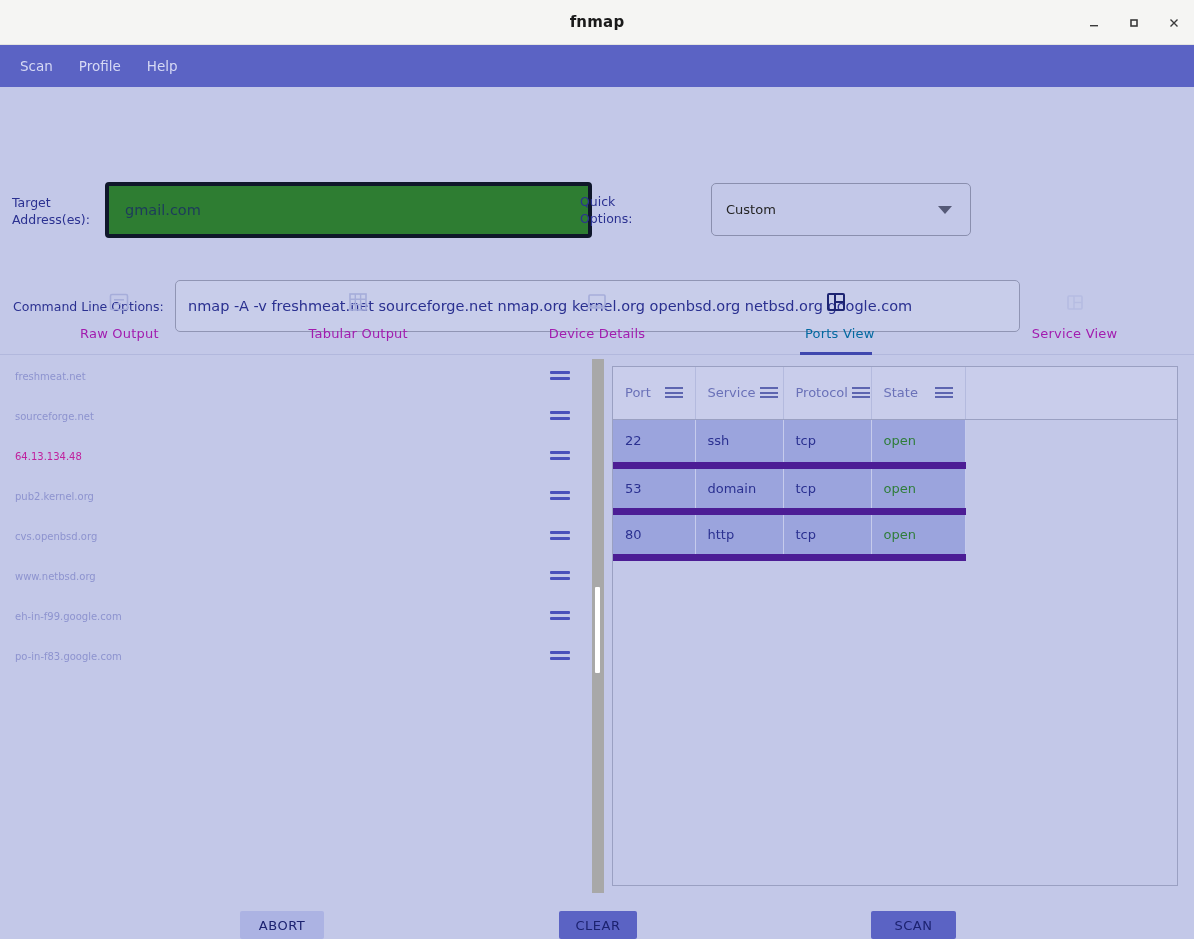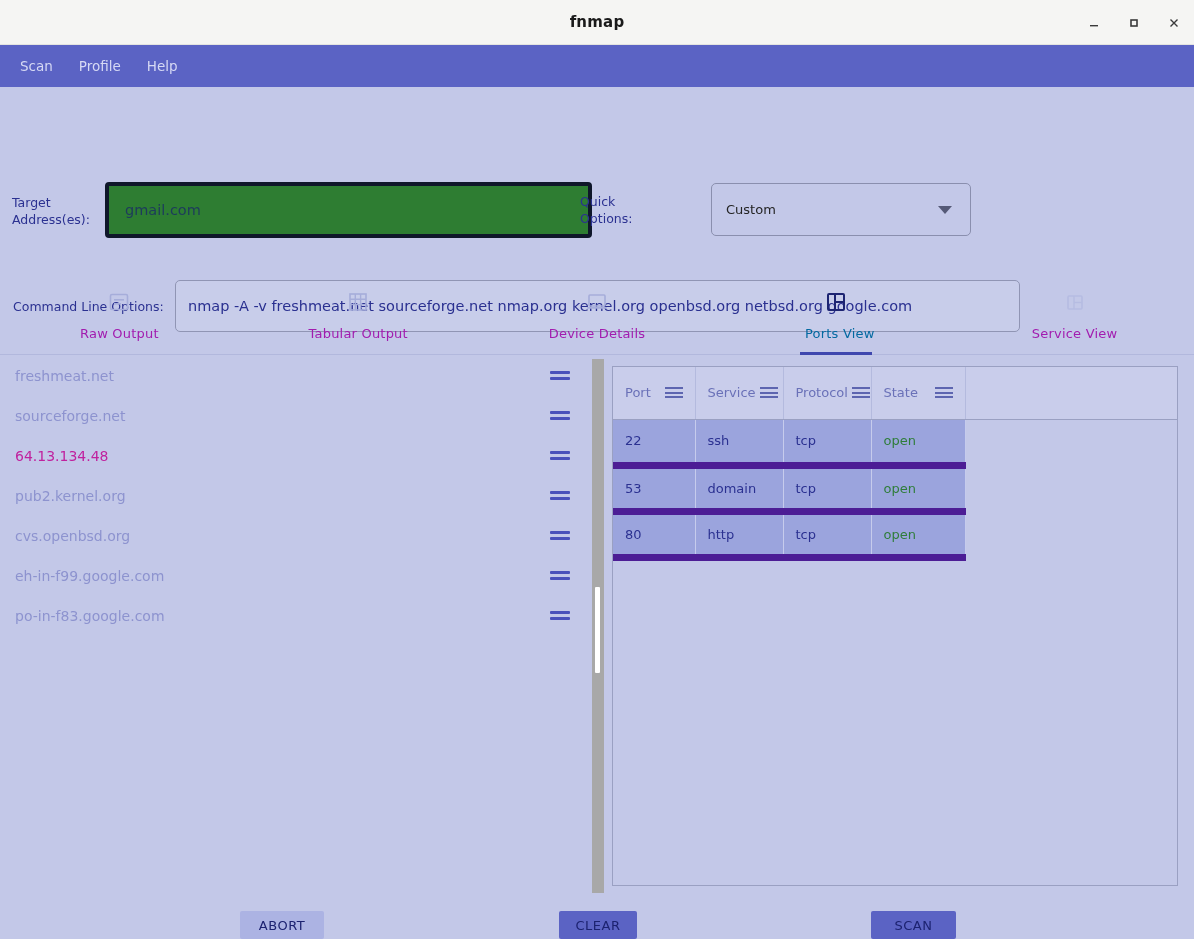--- a/index.html
+++ b/index.html
@@ -100,21 +100,21 @@
 
   
   .hosts-panel {
     position: absolute; left: 0; top: 356px; width: 592px; height: 537px;
     background: #c3c8e8; overflow: hidden;
   }
   .host-row {
     position: relative; height: 40px; display: flex; align-items: center;
     padding: 0 0 0 15px; cursor: pointer;
   }
-  .host-name { font-size: 14px; color: #8d93cf; }
+  .host-name { font-size: 10px; color: #8d93cf; }
   .host-name.highlight { color: #c0219e; }
   .host-handle {
     position: absolute; right: 22px; top: 50%; transform: translateY(-50%);
     width: 20px; height: 10px;
   }
   .host-handle span {
     display: block; height: 3px; background: #4951bb; border-radius: 1px;
   }
   .host-handle span + span { margin-top: 3px; }
 
@@ -292,20 +292,27 @@
   </div>
   <div class="host-row">
     <span class="host-name">pub2.kernel.org</span>
     <span class="host-handle">
         <span></span>
         <span></span>
       </span>
   </div>
   <div class="host-row">
     <span class="host-name">cvs.openbsd.org</span>
+    <span class="host-handle">
+        <span></span>
+        <span></span>
+      </span>
+  </div>
+  <div class="host-row">
+    <span class="host-name">www.netbsd.org</span>
     <span class="host-handle">
         <span></span>
         <span></span>
       </span>
   </div>
   <div class="host-row">
     <span class="host-name">eh-in-f99.google.com</span>
     <span class="host-handle">
         <span></span>
         <span></span>

